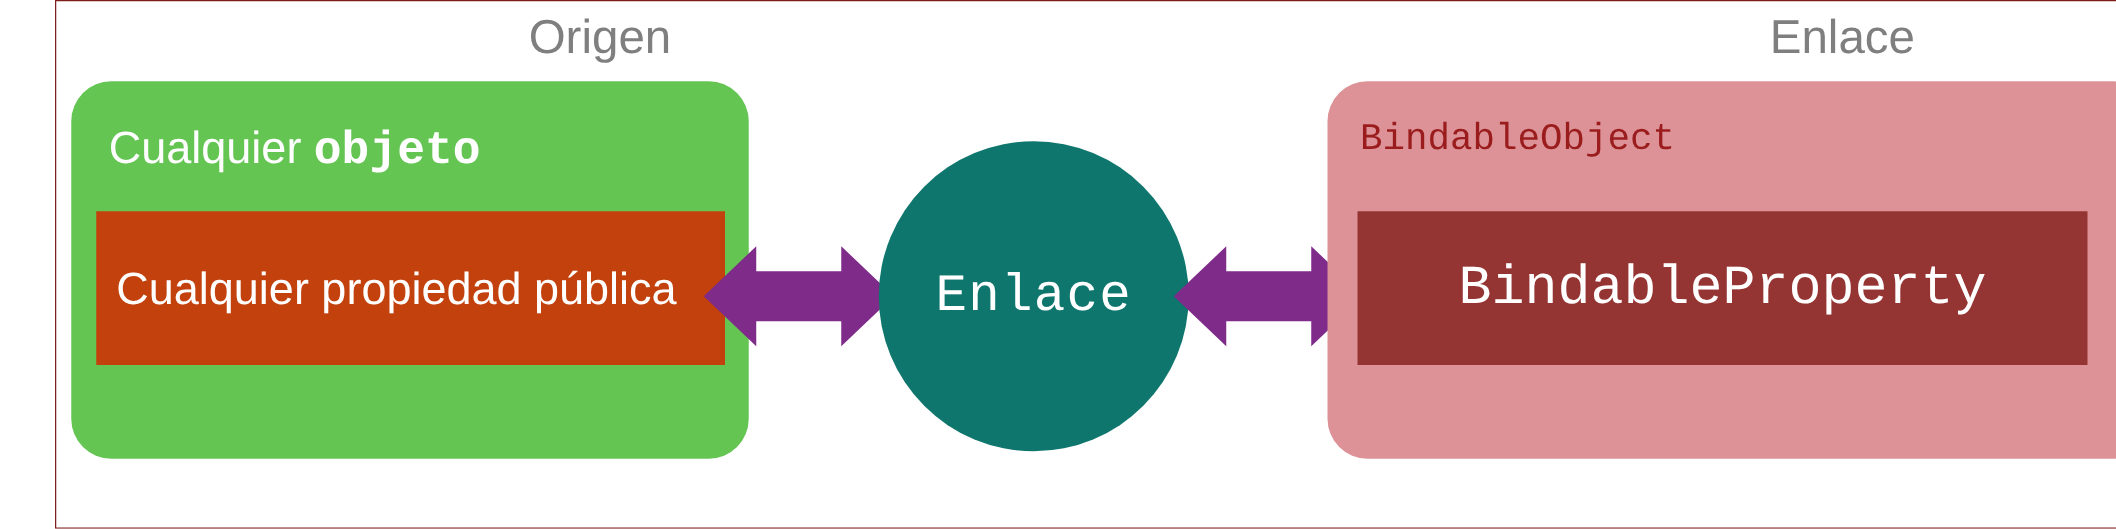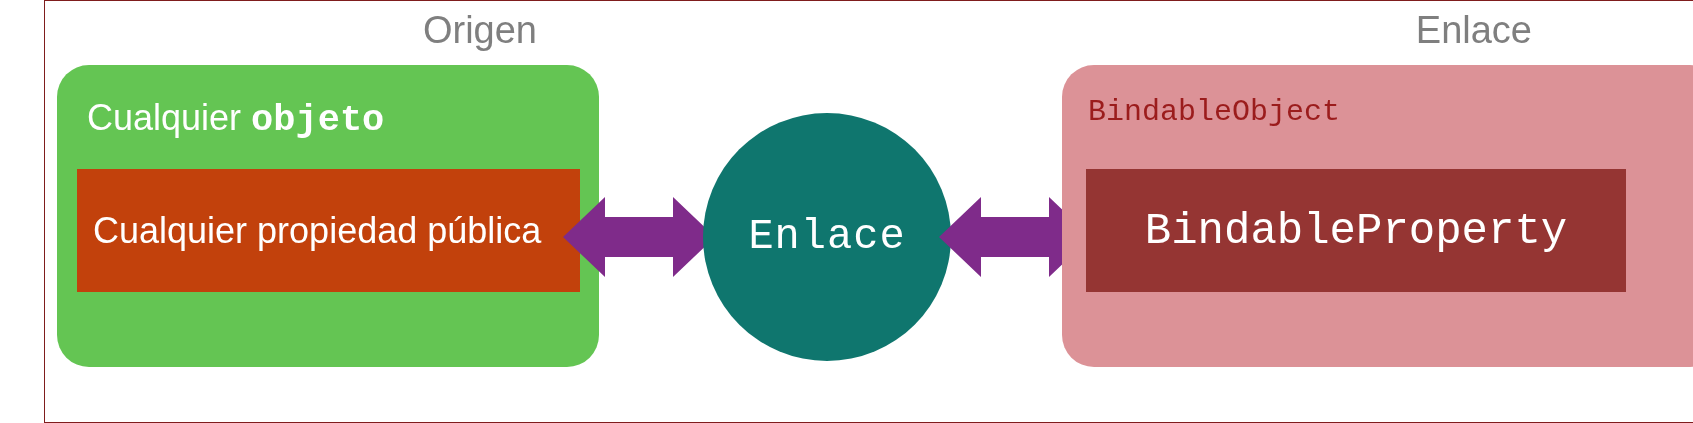--- a/index.html
+++ b/index.html
@@ -110,21 +110,21 @@
   #inner-origen .inner-label {
     color: #ffffff;
     font-size: 36px;
     font-family: "Liberation Sans", sans-serif;
     white-space: nowrap;
     line-height: 1;
   }
   #inner-destino {
     left: 24px;
     top: 104px;
-    width: 540px;
+    width: 584px;
     height: 123px;
     background: #953533;
     justify-content: center;
   }
   #inner-destino .inner-label {
     color: #ffffff;
     font-size: 44px;
     font-family: "Liberation Mono", "DejaVu Sans Mono", monospace;
     white-space: nowrap;
     line-height: 1;

